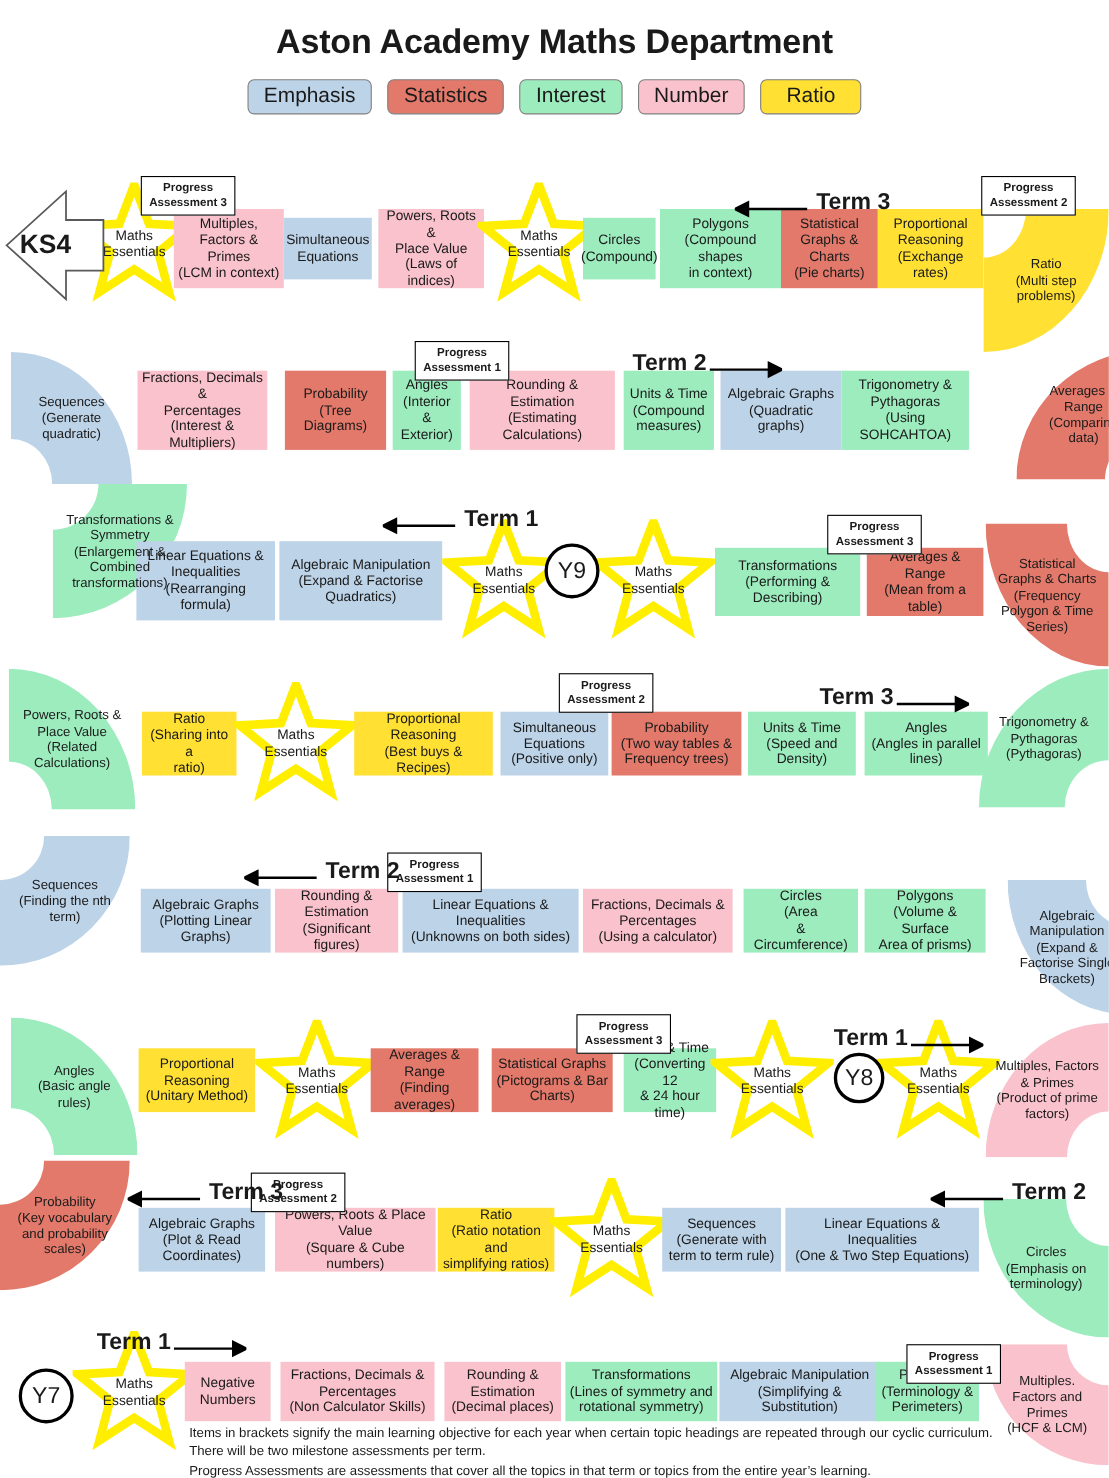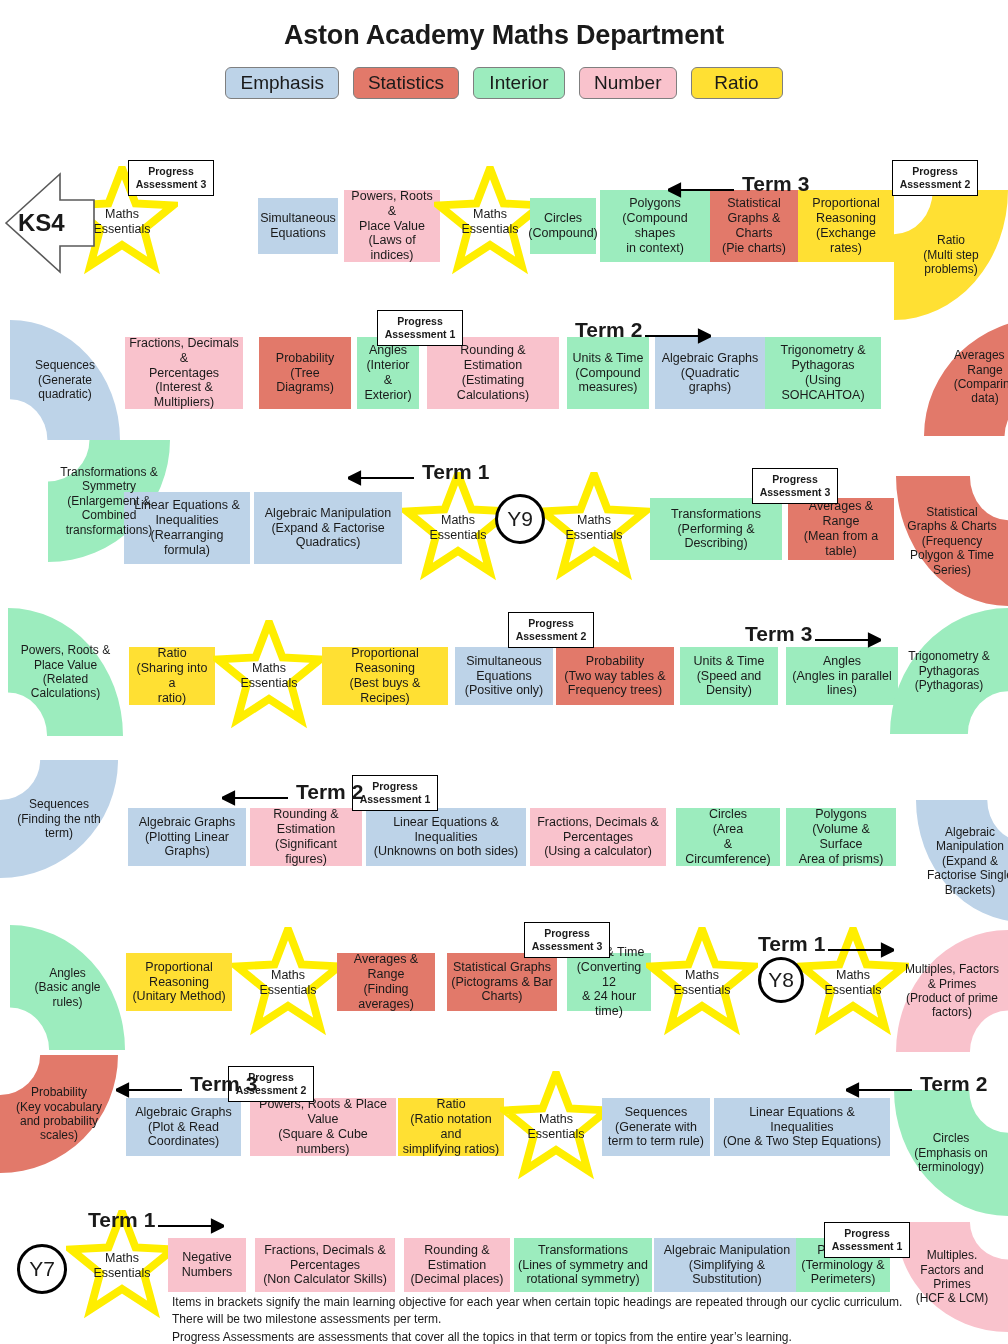--- a/index.html
+++ b/index.html
@@ -7,21 +7,21 @@
   body {
     width:1008px; height:1344px;
     background:#ffffff;
     font-family:"Liberation Sans", sans-serif;
     color:#1a1a1a;
     position:relative;
     overflow:hidden;
   }
   
   #header { text-align:center; padding-top:18px; }
-  .title-line { font-weight:bold; font-size:27px; letter-spacing:-0.2px; line-height:1.28; }
+  .title-line { font-weight:bold; font-size:31px; letter-spacing:-0.2px; line-height:1.28; }
   #legend { display:flex; justify-content:center; gap:14px; margin-top:14px; }
   .legend-chip {
     border:1px solid #7f7f7f; border-radius:6px;
     padding:4px 14px; font-size:19px; line-height:1.2;
     min-width:92px; text-align:center;
   }
   
   #canvas { position:absolute; left:0; top:0; width:1008px; height:1344px; }
   .node {
     position:absolute;
@@ -86,35 +86,38 @@
   }
 </style>
 </head>
 <body>
 
 <div id="header">
   <div class="title-line">Aston Academy Maths Department</div>
   <div id="legend">
       <div class="legend-chip" style="background: rgb(189, 211, 232);">Emphasis</div>
       <div class="legend-chip" style="background: rgb(226, 121, 106); text-align: center;">Statistics</div>
-      <div class="legend-chip" style="background: rgb(156, 236, 190);">Interior</div>
+      <div class="legend-chip" style="background: rgb(156, 236, 190);">Interest</div>
       <div class="legend-chip" style="background: rgb(249, 194, 204);">Number</div>
       <div class="legend-chip" style="background: rgb(255, 224, 51);">Ratio</div>
     </div>
 </div>
 
 <div id="canvas">
     <svg id="ks4-arrow" width="92" height="106" style="left: 4px; top: 170px;">
       <path d="M 2 53 L 56 4 L 56 30 L 90 30 L 90 76 L 56 76 L 56 102 Z" fill="#ffffff" stroke="#595959" stroke-width="1.6"></path>
     </svg>
     <div id="ks4-label" style="left: 18px; top: 209px;">KS4</div>
     <div class="star" style="left: 66px; top: 166px; width: 112px; height: 112px;"><svg width="112" height="112" viewBox="0 0 100 100">
         <polygon points="50.00,2.00 62.05,33.42 95.65,35.17 69.50,56.33 78.21,88.83 50.00,70.50 21.79,88.83 30.50,56.33 4.35,35.17 37.95,33.42" fill="#ffffff" stroke="#ffee00" stroke-width="7" stroke-linejoin="miter"></polygon>
       </svg><div class="star-label">Maths
 Essentials</div></div>
+    <div class="node" style="left: 158px; top: 190px; width: 100px; height: 72px; background: rgb(249, 194, 204);">Multiples,
+Factors &amp; Primes
+(LCM in context)</div>
     <div class="node" style="left: 258px; top: 198px; width: 80px; height: 56px; background: rgb(189, 211, 232);">Simultaneous
 Equations</div>
     <div class="node" style="left: 344px; top: 190px; width: 96px; height: 72px; background: rgb(249, 194, 204);">Powers, Roots &amp;
 Place Value
 (Laws of indices)</div>
     <div class="star" style="left: 434px; top: 166px; width: 112px; height: 112px;"><svg width="112" height="112" viewBox="0 0 100 100">
         <polygon points="50.00,2.00 62.05,33.42 95.65,35.17 69.50,56.33 78.21,88.83 50.00,70.50 21.79,88.83 30.50,56.33 4.35,35.17 37.95,33.42" fill="#ffffff" stroke="#ffee00" stroke-width="7" stroke-linejoin="miter"></polygon>
       </svg><div class="star-label">Maths
 Essentials</div></div>
     <div class="node" style="left: 530px; top: 198px; width: 66px; height: 56px; background: rgb(156, 236, 190);">Circles

